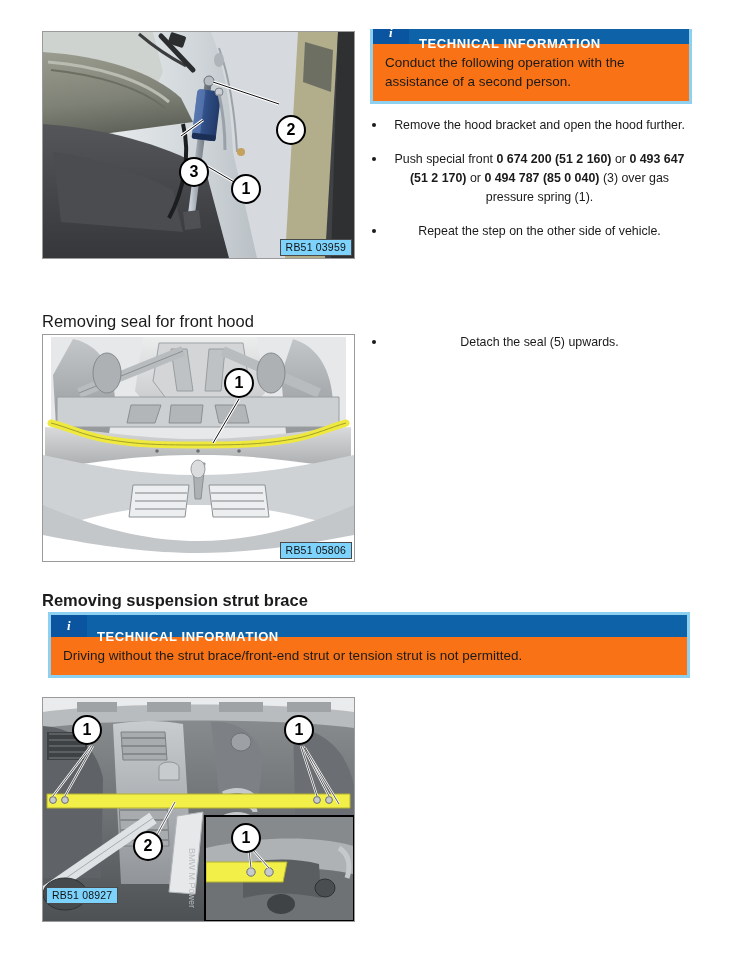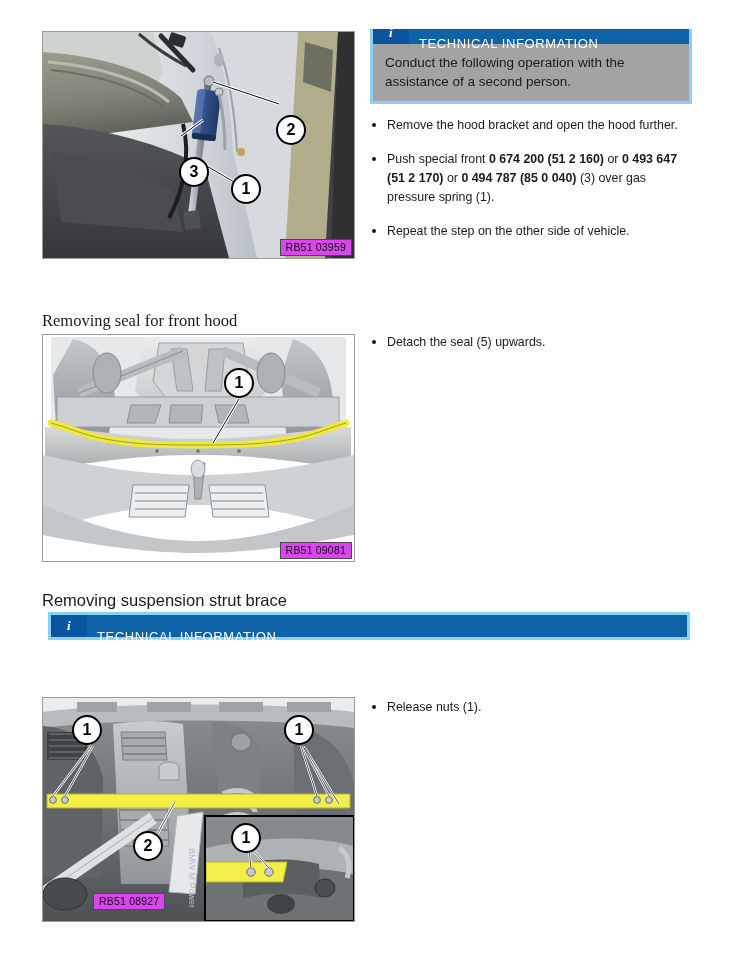--- a/index.html
+++ b/index.html
@@ -22,21 +22,21 @@
   
   .figure {
     position: relative;
     border: 1px solid #9a9a9a;
     background: #fff;
     overflow: hidden;
   }
   .fig-caption {
     position: absolute;
     right: 2px; bottom: 2px;
-    background: #d946ef;
+    background: #7dd3fc;
     border: 1px solid #4a4a4a;
     font-size: 10.5px;
     letter-spacing: .2px;
     padding: 1px 5px 1px 5px;
     color: #111;
     font-family: "Liberation Sans", sans-serif;
     line-height: 13px;
     z-index: 40;
   }
 
@@ -84,40 +84,40 @@
     width: 36px;
     height: 22px;
     display: flex; align-items: center; justify-content: center;
     font-style: italic;
     font-weight: bold;
     font-size: 13px;
     font-family: "Liberation Serif", serif;
     background: #0b55a0;
     color: #fff;
   }
-  .note-header .note-title { padding-left: 10px; font-weight: normal; margin-top: 20px; }
+  .note-header .note-title { padding-left: 10px; font-weight: bold; margin-top: 20px; }
   .note-body {
-    background: #a3a3a3;
+    background: #f97316;
     padding: 9px 12px 10px 12px;
     font-size: 13.5px;
     line-height: 19px;
     color: #1a1a1a;
   }
 
   
   .note-clipped {
     position: absolute;
     left: 370px; top: 29px;
     width: 322px;
     overflow: hidden;
   }
   .note-clipped .inner { margin-top: -10px; }
 
   
-  ul.bullets { list-style: none; margin: 0; padding: 0; }
+  ul.bullets { list-style: none; margin: 0; padding: 0; text-align: center; }
   ul.bullets li {
     position: relative;
     padding-left: 17px;
     margin-bottom: 15px;
     font-size: 12.4px;
     line-height: 19px;
     color: #1a1a1a;
   }
   ul.bullets li:before {
     content: "";
@@ -238,21 +238,21 @@
   </div>
 
   <div class="col-right" style="top:116px;">
     <ul class="bullets">
       <li><span>Remove the hood bracket and open the hood further.</span></li>
       <li><span>Push special front </span><b>0 674 200 (51 2 160)</b><span> or </span><b>0 493 647 (51 2 170)</b><span> or </span><b>0 494 787 (85 0 040)</b><span> (3) over gas pressure spring (1).</span></li>
       <li><span>Repeat the step on the other side of vehicle.</span></li>
     </ul>
   </div>
 
-  <div class="section-heading" style="position:absolute; left:42px; top:311px;font-family:Liberation Serif, serif;">Removing seal for front hood</div>
+  <div class="section-heading" style="position:absolute; left:42px; top:311px;">Removing seal for front hood</div>
 
   <div class="col-left" style="top:334px;">
     <div class="figure" style="height:228px;">
       <div class="art">
         <svg width="311" height="226" viewBox="0 0 311 226" preserveAspectRatio="none">
           <defs>
             <linearGradient id="grayA" x1="0" y1="0" x2="0" y2="1">
               <stop offset="0" stop-color="#d9dadb"></stop>
                 <stop offset="1" stop-color="#a8abad"></stop>
             </linearGradient>
@@ -308,38 +308,39 @@
 
           <path d="M0 170 C60 196 110 206 155 206 C200 206 252 196 311 170 L311 200 C250 212 200 218 155 218 C110 218 60 212 0 200 Z" fill="#c4c7c9"></path>
 
           <path d="M196 64 L170 108" stroke="#ffffff" stroke-width="3" fill="none"></path>
           <path d="M196 64 L170 108" stroke="#111" stroke-width="1" fill="none"></path>
         </svg>
       </div>
 
       <div class="balloon" style="left:181px; top:33px;">1</div>
 
-      <div class="fig-caption">RB51 09081</div>
+      <div class="fig-caption">RB51 05806</div>
     </div>
   </div>
 
   <div class="col-right" style="top:333px;">
     <ul class="bullets">
       <li><span>Detach the seal (5) upwards.</span></li>
     </ul>
   </div>
 
-  <div class="section-heading" style="position:absolute; left:42px; top:590px;">Removing suspension strut brace</div>
+  <div class="section-heading" style="position:absolute; left:42px; top:590px;font-weight:bold;">Removing suspension strut brace</div>
 
   <div style="position:absolute; left:48px; top:612px; width:642px;">
     <div class="note">
       <div class="note-header">
         <span class="i-box">i</span>
         <span class="note-title">TECHNICAL INFORMATION</span>
       </div>
+      <div class="note-body">Driving without the strut brace/front-end strut or tension strut is not permitted.</div>
     </div>
   </div>
 
   <div class="col-left" style="top:697px;">
     <div class="figure" style="height:225px;">
       <div class="art">
         <svg width="311" height="223" viewBox="0 0 311 223" preserveAspectRatio="none">
           <defs>
             <linearGradient id="bay" x1="0" y1="0" x2="0" y2="1">
               <stop offset="0" stop-color="#8e9194"></stop>
@@ -444,23 +445,22 @@
             <rect x="162" y="118" width="149" height="105" fill="none" stroke="#000" stroke-width="2"></rect>
           </g>
         </svg>
       </div>
 
       <div class="balloon" style="left:29px;  top:17px;">1</div>
       <div class="balloon" style="left:241px; top:17px;">1</div>
       <div class="balloon" style="left:90px;  top:133px;">2</div>
       <div class="balloon" style="left:188px; top:125px;">1</div>
 
-      <div class="fig-caption" style="left:3px; right:auto; bottom:11px;margin-left:47px;">RB51 08927</div>
+      <div class="fig-caption" style="left:3px; right:auto; bottom:17px;">RB51 08927</div>
     </div>
   </div>
 
   <div class="col-right" style="top:698px;">
     <ul class="bullets">
-      <li><span>Release nuts (1).</span></li>
     </ul>
   </div>
 
 </div>
 
 </body></html>

